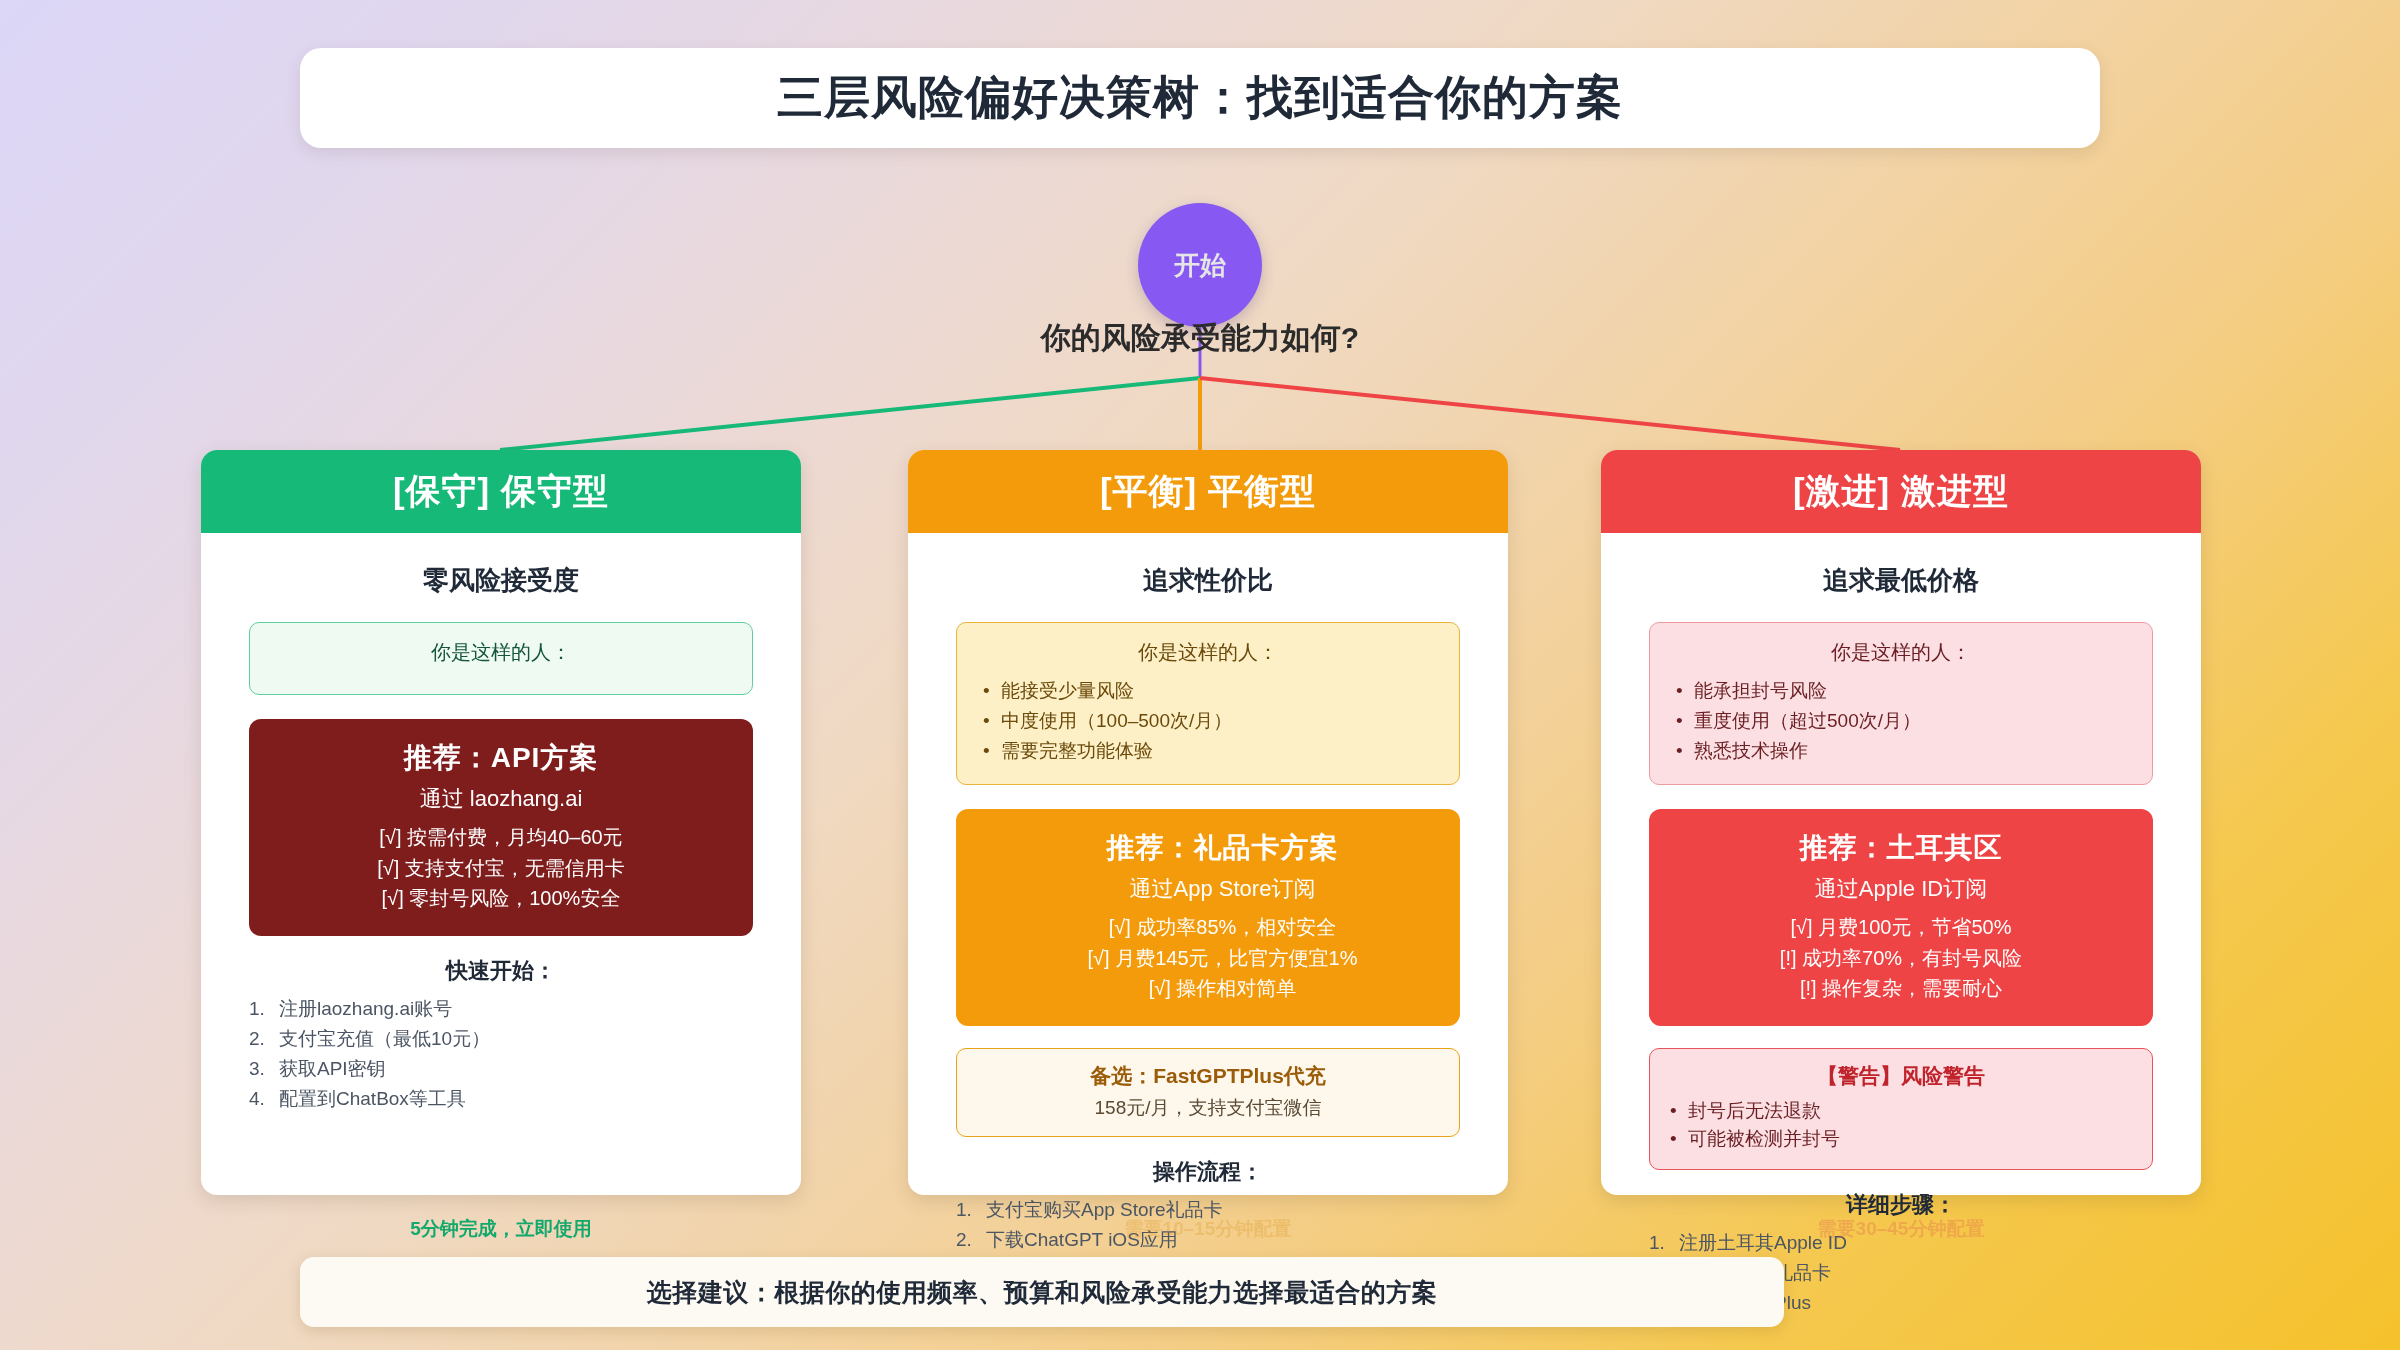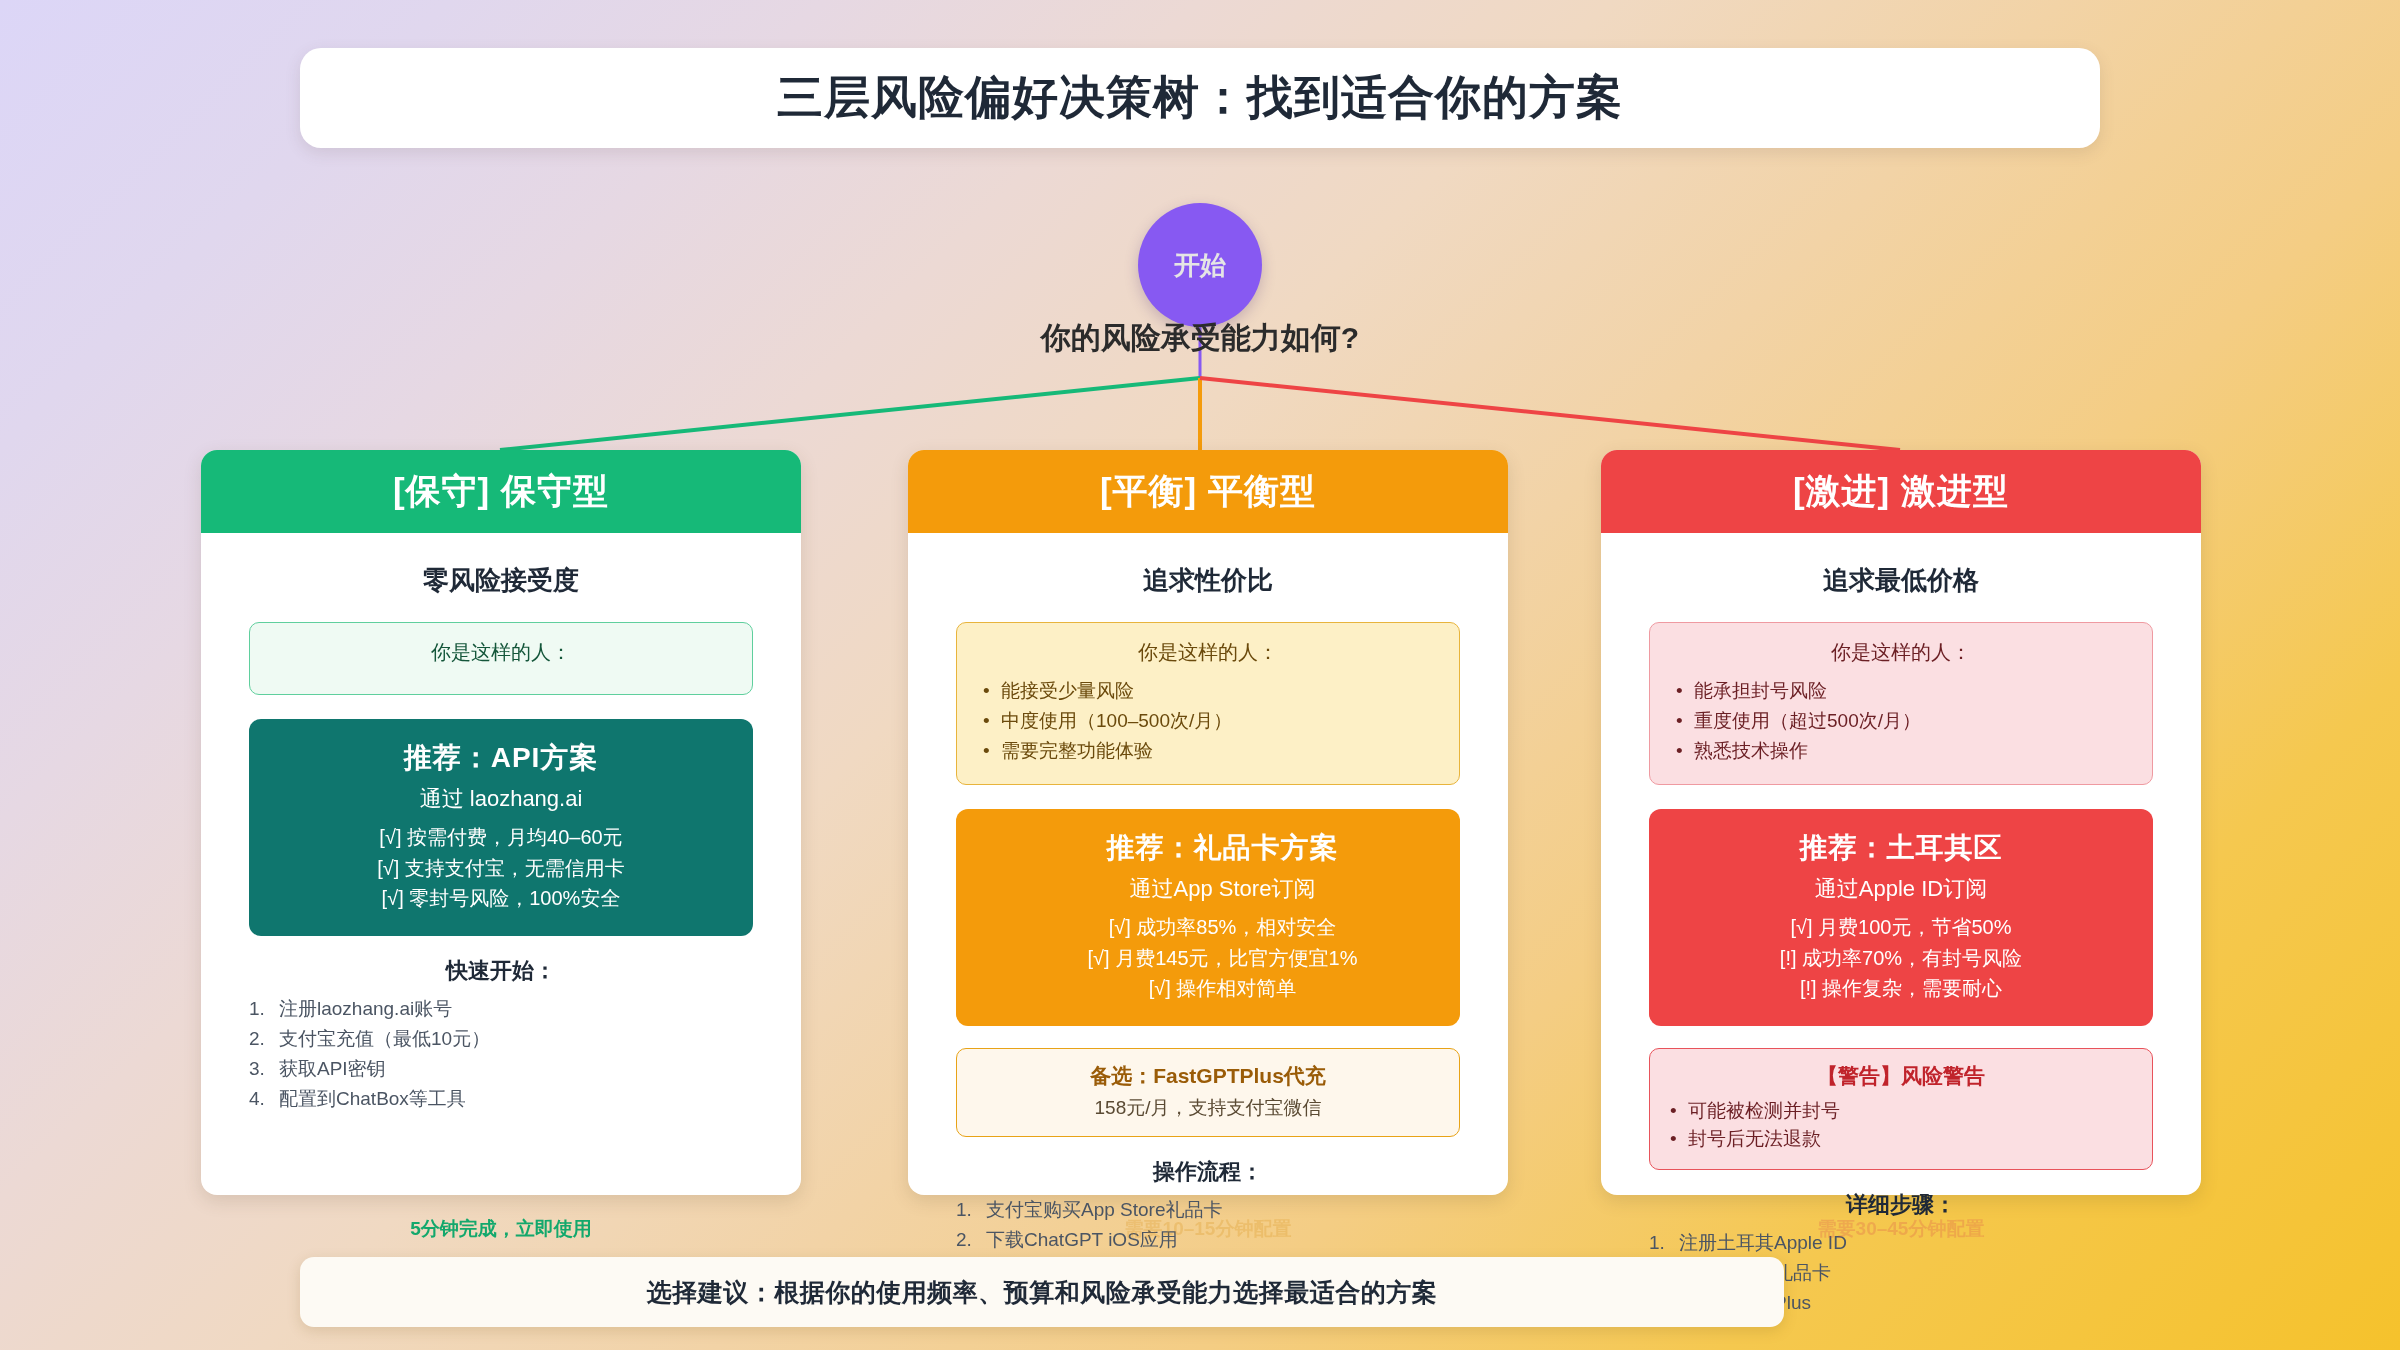--- a/index.html
+++ b/index.html
@@ -172,21 +172,21 @@
   .c3 .profile-list li { color: #6b1f24; }
 
   
   .rec-box {
     margin-top: 24px;
     border-radius: 12px;
     padding: 20px 18px 22px 18px;
     text-align: center;
     color: #ffffff;
   }
-  .c1 .rec-box { background: #0f766e; }
+  .c1 .rec-box { background: #7f1d1d; }
   .c2 .rec-box { background: #f49b0b; padding-left: 47px; }
   .c3 .rec-box { background: #ee4445; }
 
   .rec-title { font-size: 28px; font-weight: bold; letter-spacing: 1px; }
   .rec-via { font-size: 22px; margin-top: 7px; }
   .rec-points { margin-top: 8px; }
   .rec-points div { font-size: 20px; line-height: 1.53; }
 
   
   .alt-box {
@@ -390,22 +390,22 @@
         <div class="rec-via">通过Apple ID订阅</div>
         <div class="rec-points">
           <div>[√] 月费100元，节省50%</div>
           <div>[!] 成功率70%，有封号风险</div>
           <div>[!] 操作复杂，需要耐心</div>
         </div>
       </div>
       <div class="warn-box">
         <div class="warn-title">【警告】风险警告</div>
         <ul class="warn-list">
+          <li>封号后无法退款</li>
           <li>可能被检测并封号</li>
-          <li>封号后无法退款</li>
         </ul>
       </div>
       <div class="steps-title">详细步骤：</div>
       <ol class="steps-list">
         <li>注册土耳其Apple ID</li>
         <li>购买土耳其礼品卡</li>
         <li>充值并订阅Plus</li>
       </ol>
     </div>
   </div>

